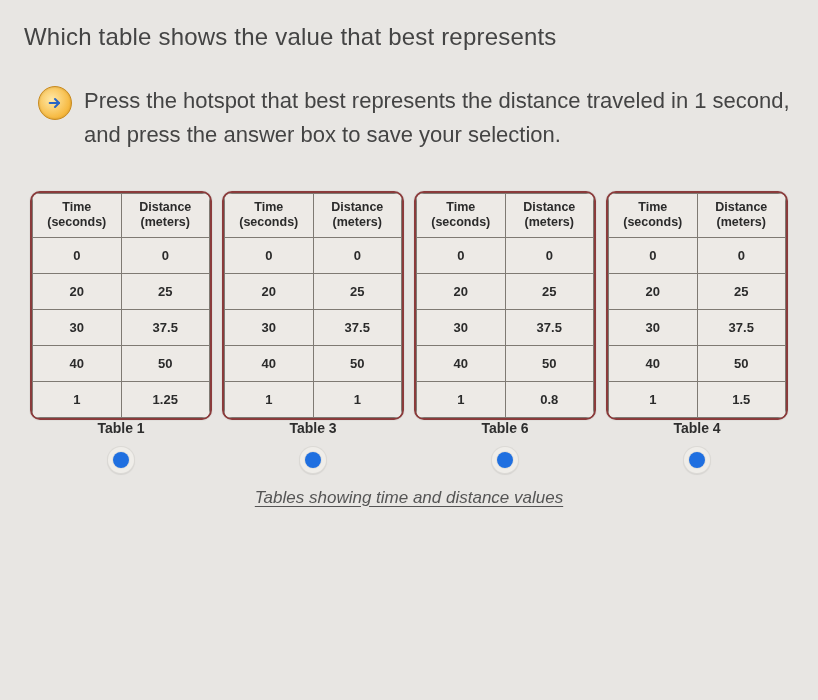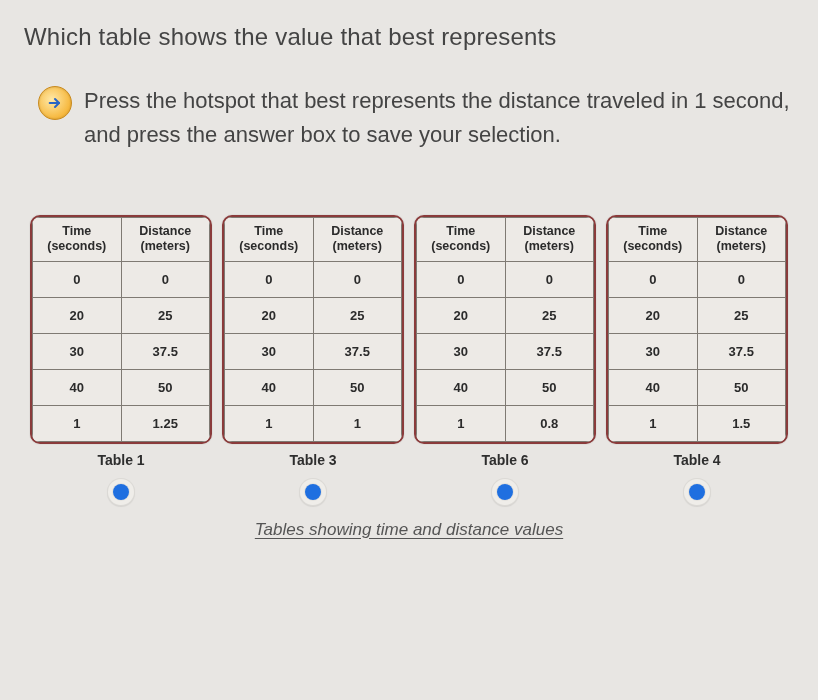--- a/index.html
+++ b/index.html
@@ -17,21 +17,21 @@
       font-size: 24px;
       line-height: 1.6;
       color: #444;
       margin-bottom: 28px;
       letter-spacing: 0.2px;
     }
     .instruction-row {
       display: flex;
       align-items: flex-start;
       gap: 12px;
-      margin-bottom: 62px;
+      margin-bottom: 38px;
       padding-left: 14px;
     }
     .arrow-icon {
       flex: 0 0 auto;
       width: 34px;
       height: 34px;
       border-radius: 50%;
       background: radial-gradient(circle at 40% 40%, #ffe9a8, #f6b73c 70%);
       border: 1px solid #c98a1e;
       display: flex;
@@ -84,21 +84,20 @@
       line-height: 1.25;
       padding: 6px 2px;
     }
     .dtable td {
       height: 36px;
       font-weight: 600;
     }
     .dtable tr:first-child th:first-child { border-top-left-radius: 8px; }
     .dtable tr:first-child th:last-child { border-top-right-radius: 8px; }
     .table-label {
-      margin-top: 8px;
       font-weight: 700;
       font-size: 14px;
       color: #2e2e2e;
     }
     .hotspot {
       margin-top: 10px;
       width: 28px;
       height: 28px;
       border-radius: 50%;
       background: #efede9;

